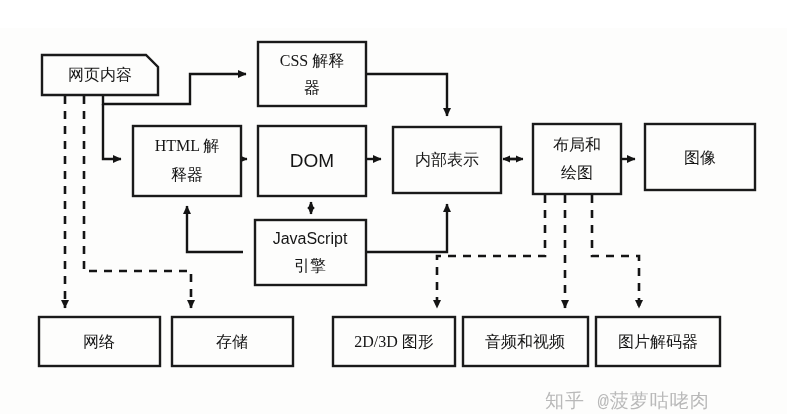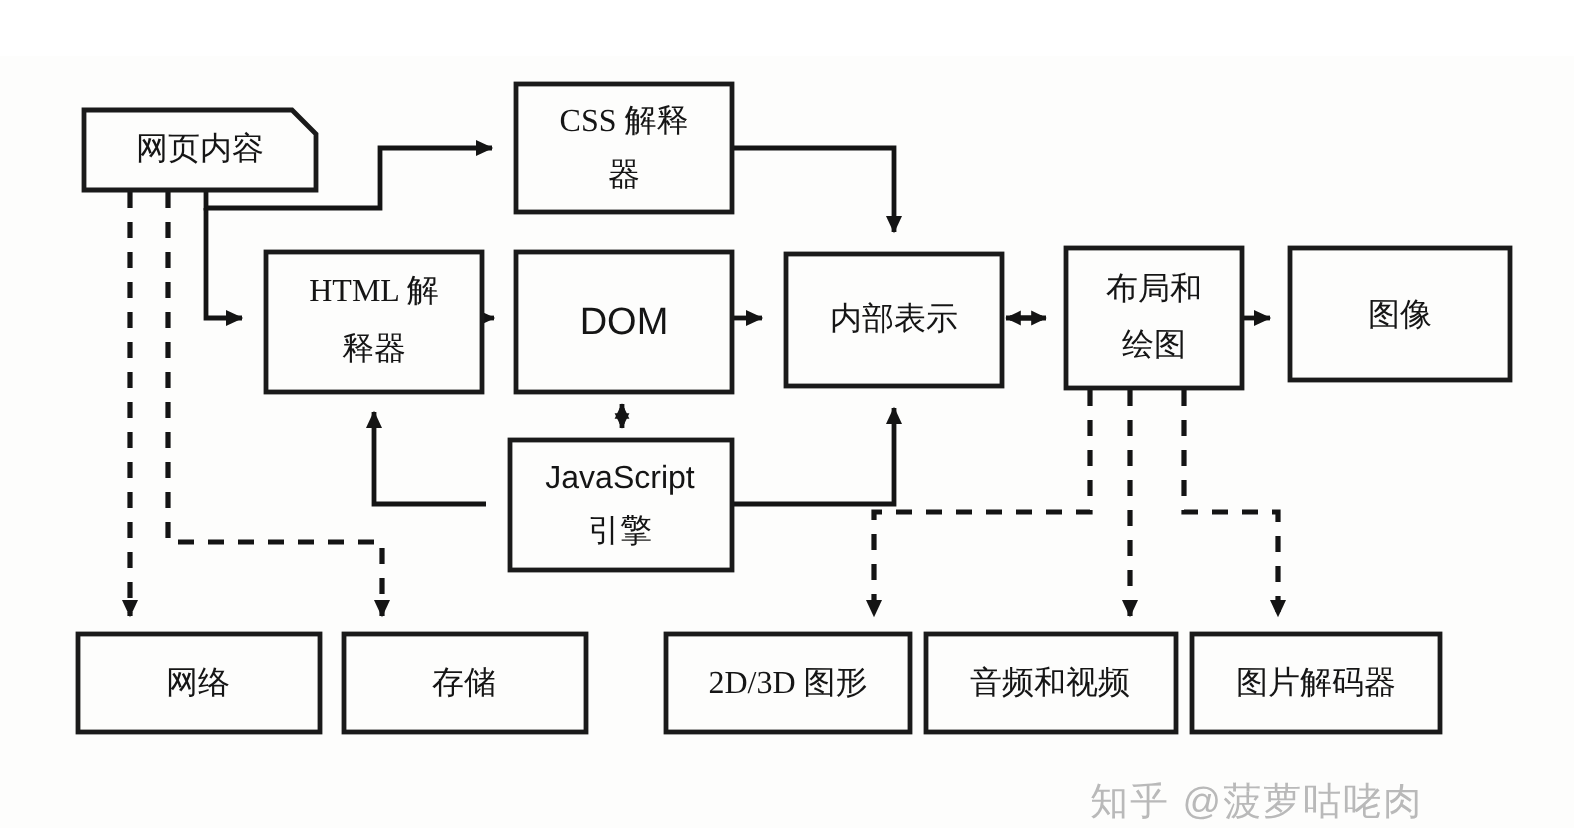--- a/index.html
+++ b/index.html
@@ -73,21 +73,21 @@
     letter-spacing: 1px;
     white-space: nowrap;
   }
   .caption .cap-num {
     margin-right: 12px;
   }
   .watermark {
     position: absolute;
     left: 545px;
     top: 360px;
-    font-family: Liberation Sans, sans-serif;
+    font-family: Liberation Mono, monospace;
     font-size: 19px;
     color: #b9b9b9;
     letter-spacing: 1px;
     white-space: nowrap;
     pointer-events: none;
   }
 </style>
 </head>
 <body>
 

